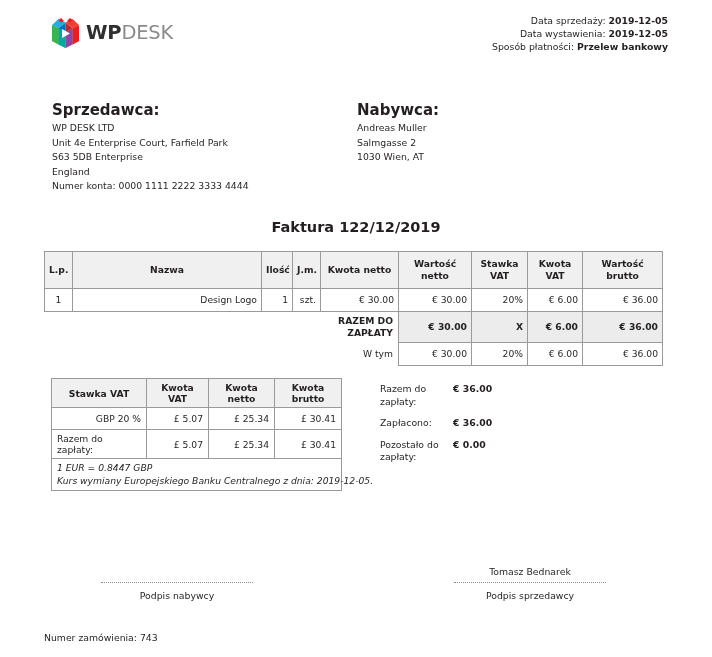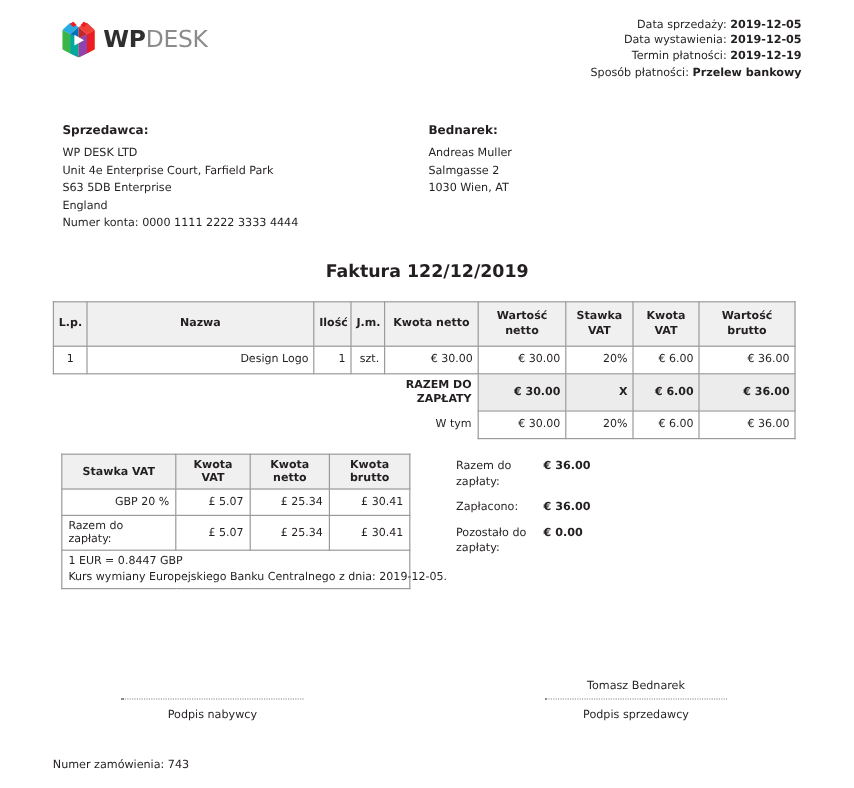--- a/index.html
+++ b/index.html
@@ -39,21 +39,21 @@
     text-align: right; font-size: 9.3px; line-height: 13.2px;
   }
   .meta .row span.lbl { color: #231f20; }
   .meta .row span.val { font-weight: bold; }
 
   
   .parties { position: absolute; left: 0; top: 103px; width: 712px; }
   .party { position: absolute; font-size: 9.3px; line-height: 14.4px; }
   .party.seller { left: 52px; top: 0; }
   .party.buyer  { left: 357px; top: 0; }
-  .party .ttl { font-weight: bold; font-size: 10px; margin-bottom: 4px; display: block; }
+  .party .ttl { font-weight: bold; font-size: 15px; margin-bottom: 4px; display: block; }
   .party .ln { display: block; white-space: nowrap; }
 
   
   .doc-title {
     position: absolute; left: 0; top: 219px; width: 712px;
     text-align: center; font-weight: bold; font-size: 14.5px;
   }
 
   
   .items-wrap { position: absolute; left: 44px; top: 251px; width: 619px; }
@@ -97,21 +97,21 @@
     font-size: 9.2px;
     padding: 3px 5px;
     height: 15px;
   }
   table.vat thead th { background: #f0f0f0; font-weight: bold; text-align: center; }
   table.vat td.r { text-align: right; }
   table.vat td.l { text-align: left; }
   td.note {
     text-align: left; font-size: 9px; line-height: 12.5px; padding: 3px 5px 4px 5px;
   }
-  td.note .nl { display: block; white-space: nowrap; }
+  td.note .nl { display: block; white-space: nowrap; font-style: italic; }
 
   
   .pay { position: absolute; left: 380px; top: 383px; width: 230px; font-size: 9.3px; }
   .pay .prow { display: flex; margin-bottom: 9px; line-height: 12.5px; }
   .pay .plbl { width: 73px; flex: 0 0 73px; }
   .pay .pval { font-weight: bold; }
 
   
   .sig { position: absolute; top: 565px; width: 200px; text-align: center; font-size: 9.3px; }
   .sig.buyer  { left: 77px; }
@@ -164,43 +164,39 @@
     <div class="meta">
       <div class="row">
         <span class="lbl">Data sprzedaży:</span>
         <span class="val">2019-12-05</span>
       </div>
       <div class="row">
         <span class="lbl">Data wystawienia:</span>
         <span class="val">2019-12-05</span>
       </div>
       <div class="row">
-        <span class="lbl">Termin płatności:</span>
-        <span class="val">2019-12-19</span>
-      </div>
-      <div class="row">
         <span class="lbl">Sposób płatności:</span>
         <span class="val">Przelew bankowy</span>
       </div>
     </div>
   </div>
 
   <div class="parties">
 
     <div class="party seller">
       <span class="ttl">Sprzedawca:</span>
       <span class="ln">WP DESK LTD</span>
       <span class="ln">Unit 4e Enterprise Court, Farfield Park</span>
       <span class="ln">S63 5DB Enterprise</span>
       <span class="ln">England</span>
       <span class="ln">Numer konta: 0000 1111 2222 3333 4444</span>
     </div>
 
     <div class="party buyer">
-      <span class="ttl">Bednarek:</span>
+      <span class="ttl">Nabywca:</span>
       <span class="ln">Andreas Muller</span>
       <span class="ln">Salmgasse 2</span>
       <span class="ln">1030 Wien, AT</span>
     </div>
   </div>
 
   <div class="doc-title">Faktura 122/12/2019</div>
 
   <div class="items-wrap">
     <table class="items">

